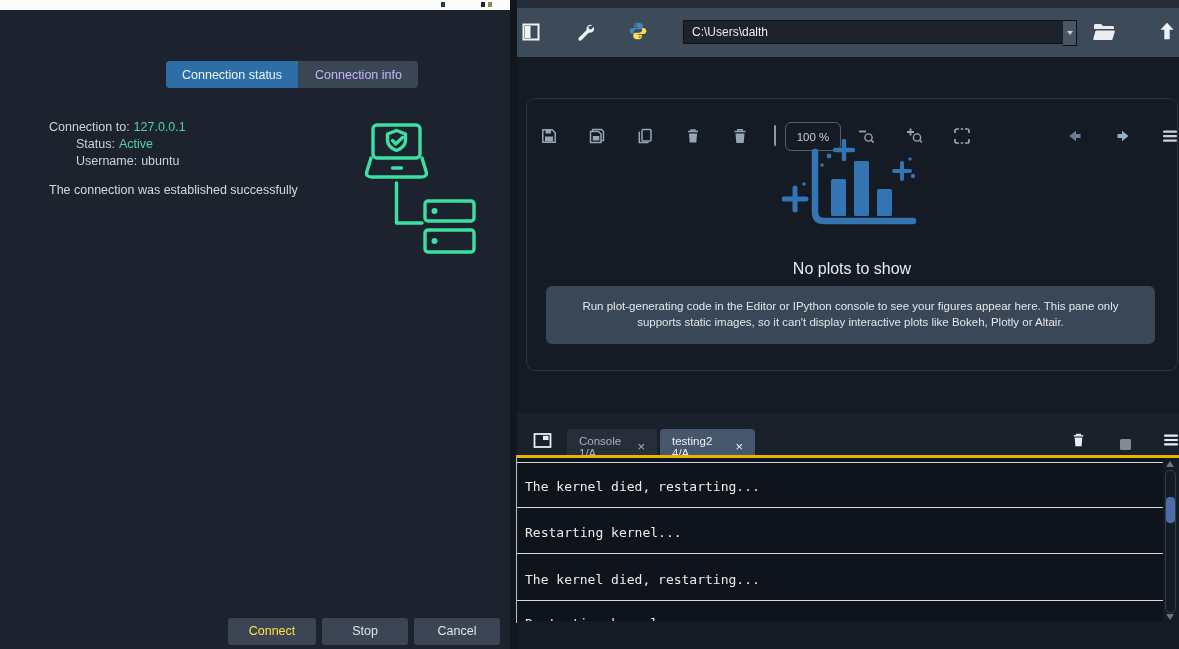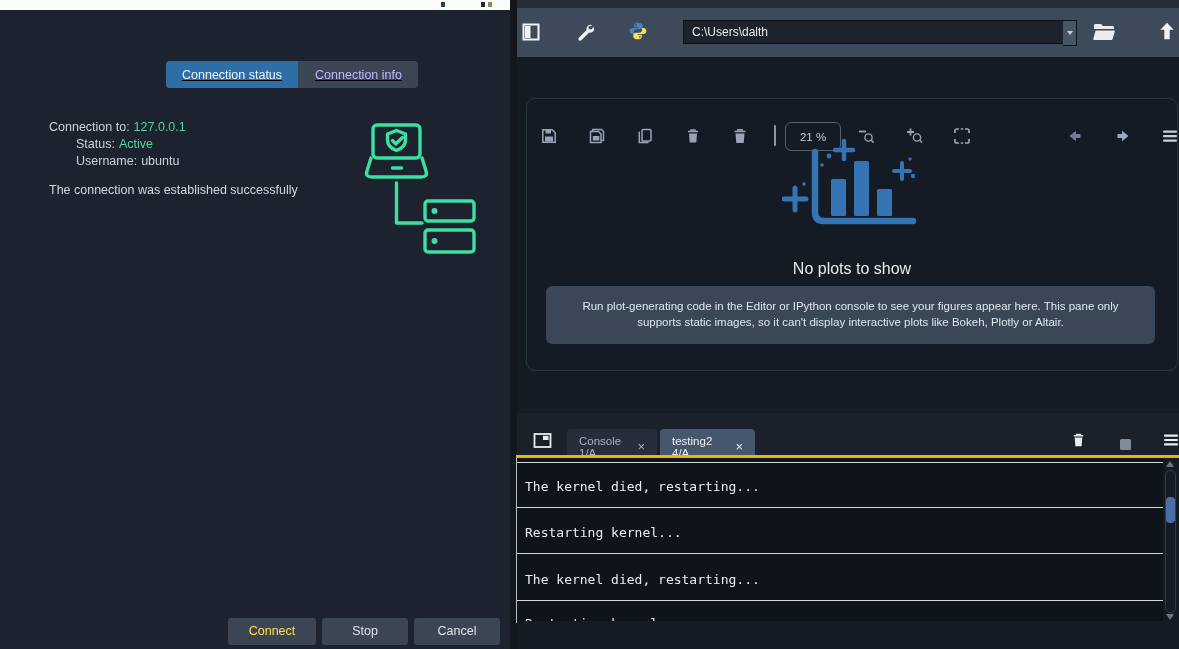--- a/index.html
+++ b/index.html
@@ -4,21 +4,21 @@
 <style>
   html,body{margin:0;padding:0;background:#0b0f15;}
   .root{position:relative;width:1179px;height:649px;overflow:hidden;
         font-family:"Liberation Sans",sans-serif;background:#10151d;}
   .abs{position:absolute;}
 
   
   .dialog{position:absolute;left:0;top:0;width:510px;height:649px;background:#1c232e;}
   .titlebar{position:absolute;left:0;top:0;width:510px;height:10px;background:#fbfdfb;}
   .tb-mark{position:absolute;top:2px;width:4px;height:5px;}
-  .seg{position:absolute;display:flex;border-radius:4px;overflow:hidden;background:#3b4654;text-decoration:underline;}
+  .seg{position:absolute;display:flex;border-radius:4px;overflow:hidden;background:#3b4654;}
   .seg .seg-btn{border:none;background:transparent;color:#c4b5fd;font-family:"Liberation Sans",sans-serif;
         font-size:12.5px;padding:0 16px;cursor:default;}
   .seg .seg-btn.active{background:#2d6ea7;color:#eef3f8;}
   .seg .seg-btn + .seg-btn{border-left:1px solid #2b333f;}
   .seg .seg-btn.active + .seg-btn, .seg .seg-btn.active{border-left-color:transparent;}
   .info{position:absolute;font-size:12.5px;color:#ccd2da;white-space:nowrap;}
   .info .val{margin-left:4px;}
   .green{color:#4fd3a0;}
   .dlg-btn{position:absolute;top:618px;height:27px;border:none;border-radius:3px;background:#3b4553;
         color:#dfe4ea;font-family:"Liberation Sans",sans-serif;font-size:12.5px;line-height:27px;
@@ -195,21 +195,21 @@
           </svg>
       </span>
       <span class="pt-ico" style="left:214px">
         <svg width="18" height="18" viewBox="0 0 18 18">
             <path d="M3.5 4.5h11" stroke="currentColor" stroke-width="1.5"></path>
             <path d="M6.8 4.5V2.8h4.4v1.7" fill="none" stroke="currentColor" stroke-width="1.4"></path>
             <path fill="currentColor" d="M4.5 6.5h9l-.8 9.5H5.3z"></path>
           </svg>
       </span>
       <span class="pt-sep"></span>
-      <span class="zoombox">21 %</span>
+      <span class="zoombox">100 %</span>
       <span class="pt-ico" style="left:340px">
         <svg width="18" height="18" viewBox="0 0 18 18">
             <path d="M2 4.5h7" stroke="currentColor" stroke-width="1.8"></path>
             <circle cx="11.5" cy="10.5" r="3.6" fill="none" stroke="currentColor" stroke-width="1.4"></circle>
             <path d="M14.2 13.2l2.4 2.4" stroke="currentColor" stroke-width="1.5"></path>
           </svg>
       </span>
       <span class="pt-ico" style="left:388px">
         <svg width="18" height="18" viewBox="0 0 18 18">
             <path d="M2 5h7M5.5 1.5v7" stroke="currentColor" stroke-width="1.8"></path>

